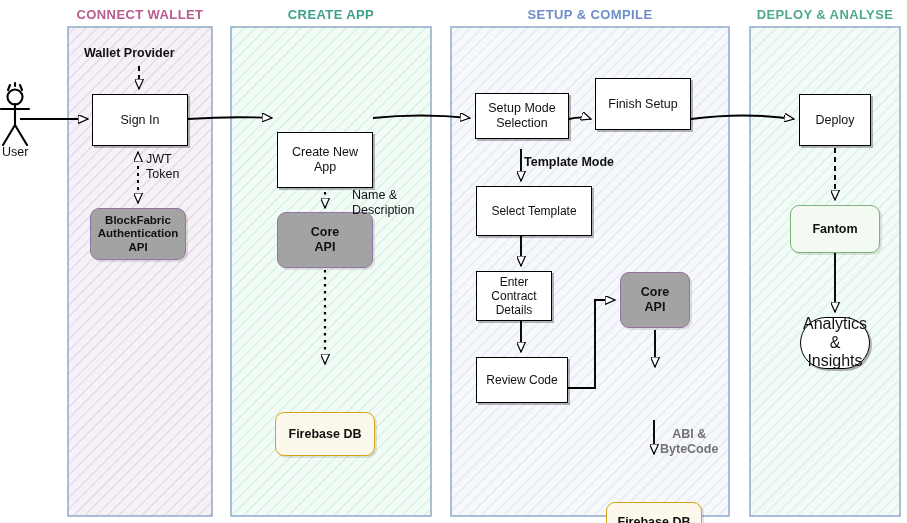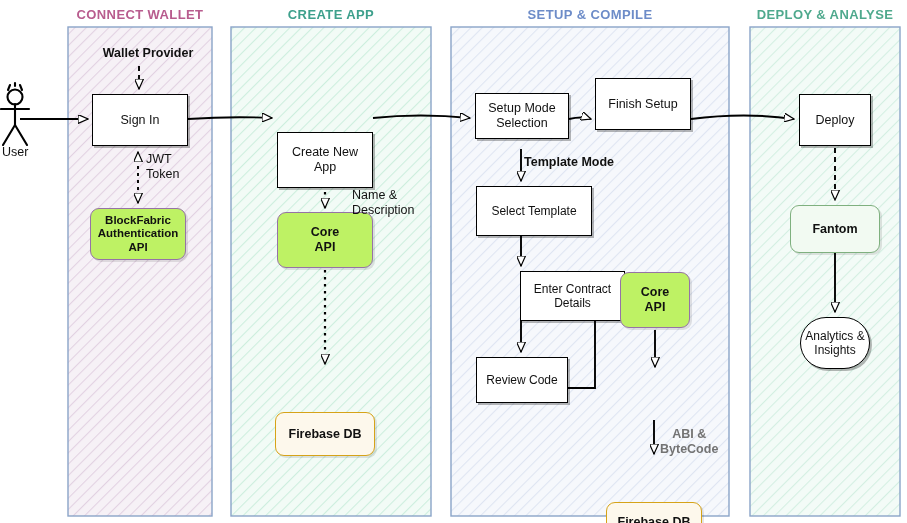--- a/index.html
+++ b/index.html
@@ -20,21 +20,21 @@
     position:absolute;box-sizing:border-box;
     display:flex;align-items:center;justify-content:center;
     text-align:center;line-height:1.18;
     font-size:12.5px;color:#111111;
     background:#ffffff;border:1.6px solid #000000;
     box-shadow:2px 2px 0 rgba(0,0,0,.28);
   }
   .node.rounded{border-radius:9px;box-shadow:2px 2px 0 rgba(0,0,0,.10);}
   .node.bold{font-weight:bold;}
 
-  .node.purple{border-color:#9673a6;background:#bef264;border-radius:9px;}
+  .node.purple{border-color:#9673a6;background:#a3a3a3;border-radius:9px;}
   .node.amber{border-color:#d6a318;background:#fdf8ec;margin-top:43px;}
   .node.green{border-color:#7fb07f;background:#f2faf2;}
 
   
   .elabel{
     position:absolute;font-size:12.5px;color:#111;line-height:1.2;
     white-space:pre-line;
   }
   .elabel.bold{font-weight:bold;}
   .elabel.red{color:#737373;font-weight:bold;}
@@ -161,21 +161,21 @@
 
     <path d="M654 420 L654 454" stroke="#000" stroke-width="1.9" fill="none" marker-end="url(#ah)"></path>
 
     <path d="M691 119 Q745 112 794 119" stroke="#000" stroke-width="1.9" fill="none" marker-end="url(#ah)"></path>
 
     <path d="M835 148 L835 200" stroke="#000" stroke-width="1.9" fill="none" stroke-dasharray="5,4" marker-end="url(#ah)"></path>
 
     <path d="M835 253 L835 312" stroke="#000" stroke-width="1.9" fill="none" marker-end="url(#ah)"></path>
   </svg>
 
-  <div class="plain-label" style="left:96px;top:46px;width:104px;text-align:center;">Wallet Provider</div>
+  <div class="plain-label" style="left:84px;top:46px;width:104px;text-align:left;">Wallet Provider</div>
 
   <div class="node" style="left:92px;top:94px;width:96px;height:52px;">Sign In</div>
 
   <div class="node rounded purple bold" style="left:90px;top:208px;width:96px;height:52px;font-size:11.5px;white-space:pre-line;">BlockFabric
 Authentication
 API</div>
 
   <div class="node" style="left:277px;top:92px;width:96px;height:56px;white-space:pre-line;margin-top:40px;">Create New
 App</div>
 
@@ -184,36 +184,36 @@
 
   <div class="node rounded amber bold" style="left:275px;top:369px;width:100px;height:44px;">Firebase DB</div>
 
   <div class="node" style="left:475px;top:93px;width:94px;height:46px;white-space:pre-line;">Setup Mode
 Selection</div>
 
   <div class="node" style="left:595px;top:78px;width:96px;height:52px;">Finish Setup</div>
 
   <div class="node" style="left:476px;top:186px;width:116px;height:50px;font-size:12px;">Select Template</div>
 
-  <div class="node" style="left:476px;top:271px;width:105px;height:50px;white-space:pre-line;font-size:12px;margin-left:44px;">Enter Contract
+  <div class="node" style="left:476px;top:271px;width:76px;height:50px;white-space:pre-line;font-size:12px;">Enter Contract
 Details</div>
 
   <div class="node" style="left:476px;top:357px;width:92px;height:46px;font-size:12px;">Review Code</div>
 
   <div class="node rounded purple bold" style="left:620px;top:272px;width:70px;height:56px;white-space:pre-line;">Core
 API</div>
 
 
   <div class="node rounded amber bold" style="left:606px;top:459px;width:96px;height:40px;">Firebase DB</div>
 
   <div class="node" style="left:799px;top:94px;width:72px;height:52px;">Deploy</div>
 
   <div class="node rounded green bold" style="left:790px;top:205px;width:90px;height:48px;">Fantom</div>
 
-  <div class="node" style="left:800px;top:317px;width:70px;height:52px;white-space:pre-line;font-size:12px;border-radius:26px;">Analytics &amp;
+  <div class="node" style="left:800px;top:317px;width:70px;height:52px;white-space:pre-line;font-size:16px;border-radius:26px;">Analytics &amp;
 Insights</div>
 
   <div class="elabel" style="left:146px;top:152px;">JWT
 Token</div>
 
   <div class="elabel" style="left:352px;top:188px;">Name &amp;
 Description</div>
 
   <div class="elabel bold" style="left:524px;top:155px;">Template Mode</div>
 

